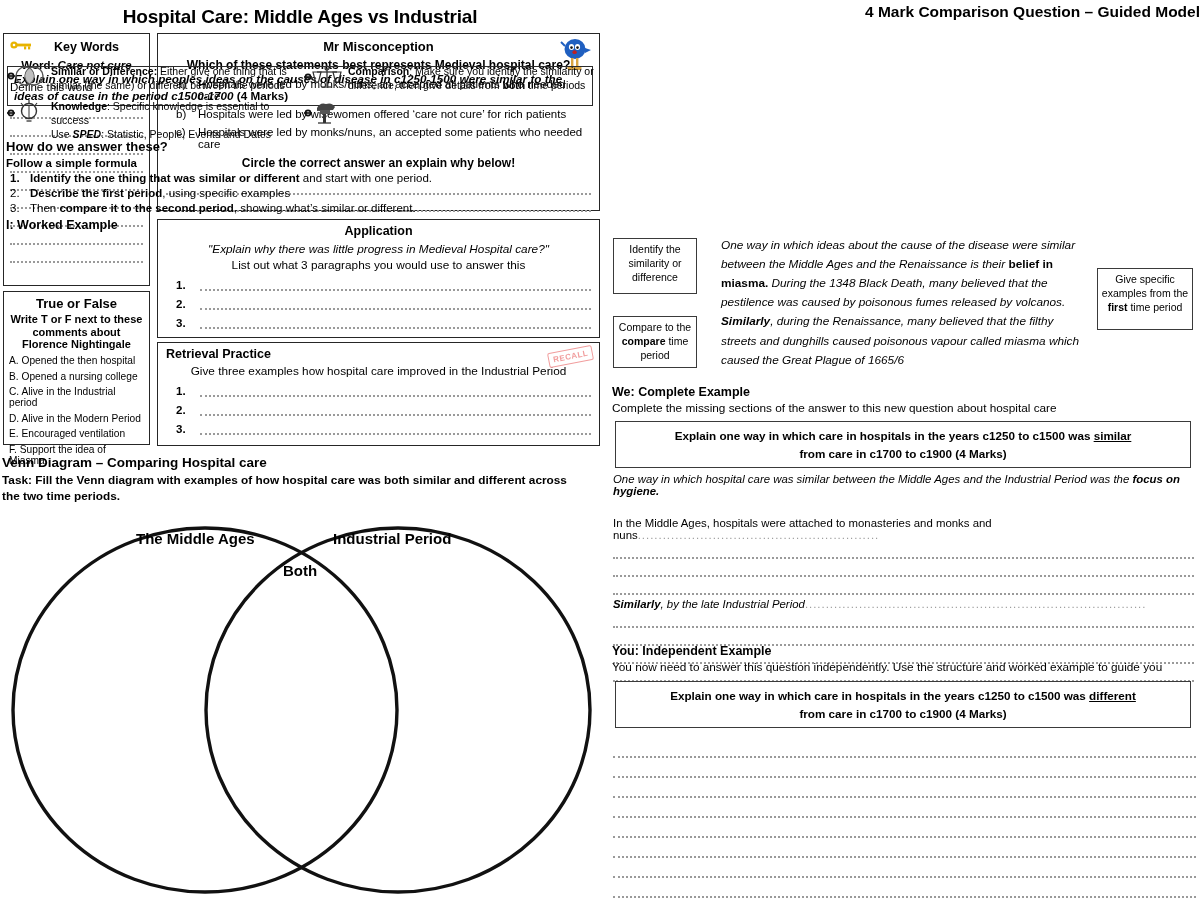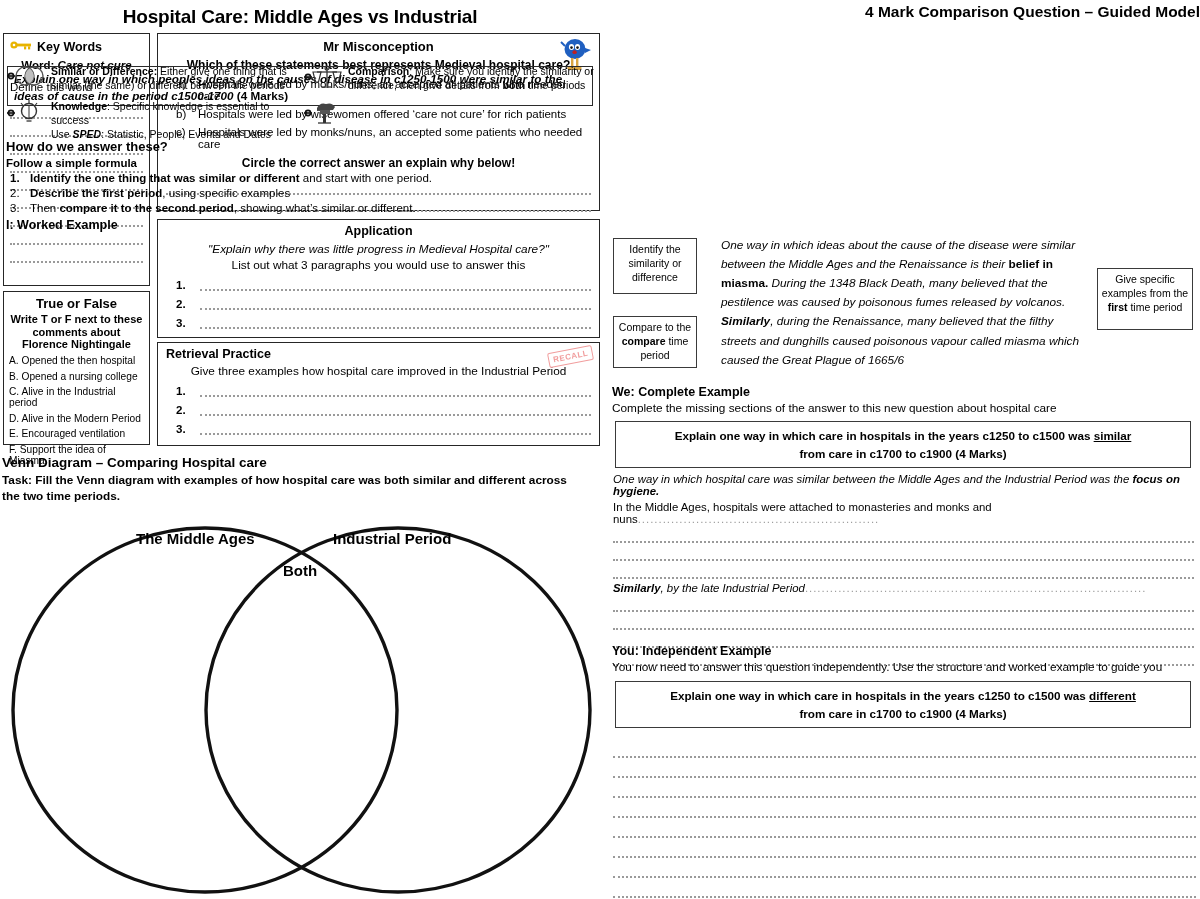--- a/index.html
+++ b/index.html
@@ -26,21 +26,21 @@
     position:absolute;left:0;top:6px;width:600px;
     text-align:center;font-size:19px;font-weight:bold;letter-spacing:-0.2px;
   }
   .right-title{
     position:absolute;left:606px;top:3px;width:594px;
     text-align:right;font-size:15.5px;font-weight:bold;
   }
 
   
   .keywords{position:absolute;left:3px;top:33px;width:147px;height:253px;padding:5px 6px;}
-  .kw-head{font-size:12.5px;font-weight:bold;display:flex;align-items:center;gap:5px;}
+  .kw-head{font-size:12.5px;font-weight:bold;display:flex;align-items:center;gap:22px;}
   .kw-word{font-size:11.5px;font-weight:bold;text-align:center;margin-top:5px;}
   .kw-define{font-size:11.5px;margin-top:10px;}
   .kw-lines{margin-top:8px;}
   .kw-lines .dotline{height:18px;}
 
   .tf{position:absolute;left:3px;top:291px;width:147px;height:154px;padding:4px 5px;}
   .tf-title{font-size:13px;font-weight:bold;text-align:center;}
   .tf-sub{font-size:11px;font-weight:bold;text-align:center;line-height:1.15;margin-top:2px;}
   .tf-item{font-size:10.2px;margin-top:4.5px;}
 
@@ -364,21 +364,21 @@
 
     <div class="qbox2" style="margin:6px 6px 0 9px;width:576px;">
       <span>Explain one way in which care in hospitals in the years c1250 to c1500 was </span><span class="u">similar</span><br>
       <span>from care in c1700 to c1900 (4 Marks)</span>
     </div>
 
     <div style="padding:0 6px 0 7px;margin-top:5px;">
       <div class="ansline">
         <span>One way in which hospital care was similar between the Middle Ages and the Industrial Period was the </span><span class="b">focus on hygiene.</span>
       </div>
-      <div style="font-size:11.4px;margin-top:4px;position:relative;">
+      <div style="font-size:11.4px;margin-top:20px;position:relative;">
         <span>In the Middle Ages, hospitals were attached to monasteries and monks and nuns</span><span style="color:#9a9a9a;letter-spacing:1px;">..........................................................</span>
       </div>
       <span class="dl" style="height:16px;"></span>
       <span class="dl" style="height:16px;"></span>
       <span class="dl" style="height:16px;"></span>
 
       <div style="font-size:11.4px;margin-top:3px;font-style:italic;">
         <span class="b">Similarly</span><span>, by the late Industrial Period</span><span style="color:#9a9a9a;letter-spacing:1px;font-style:normal;">..................................................................................</span>
       </div>
       <span class="dl" style="height:16px;"></span>

